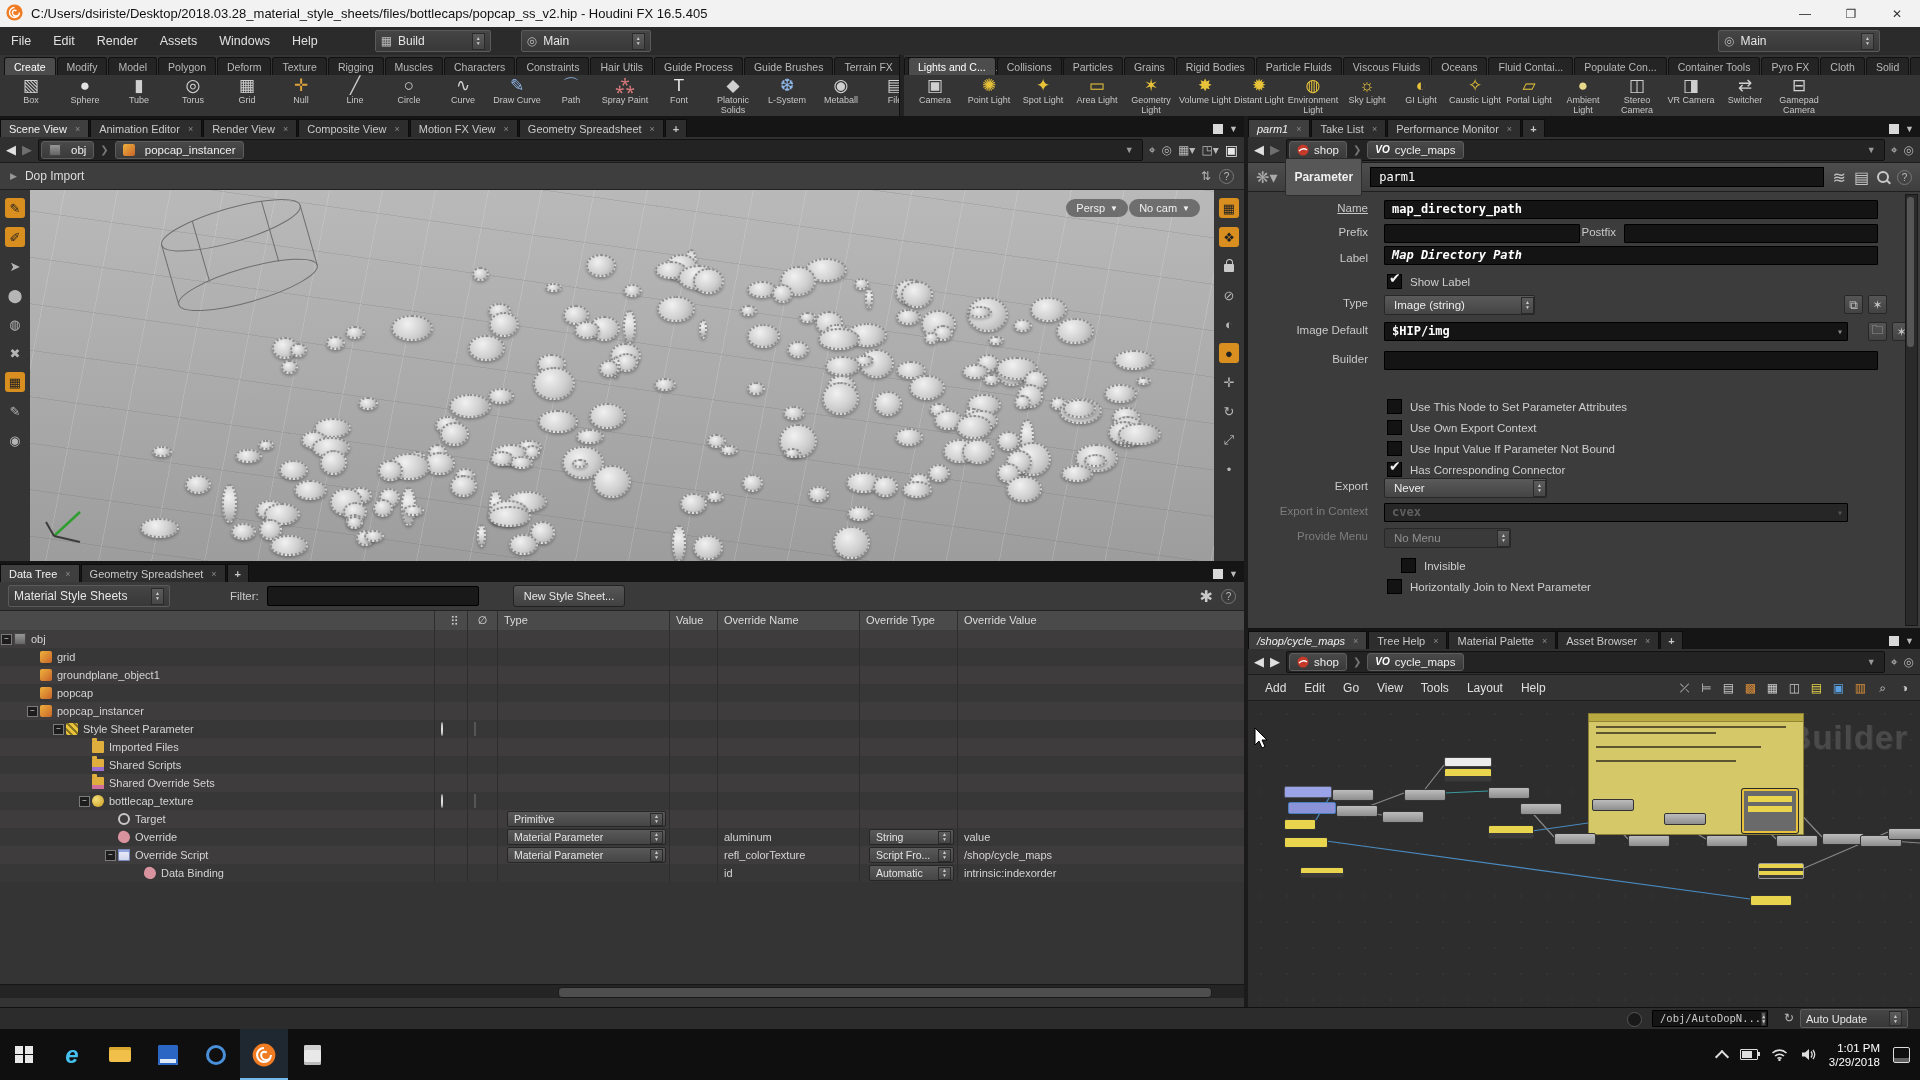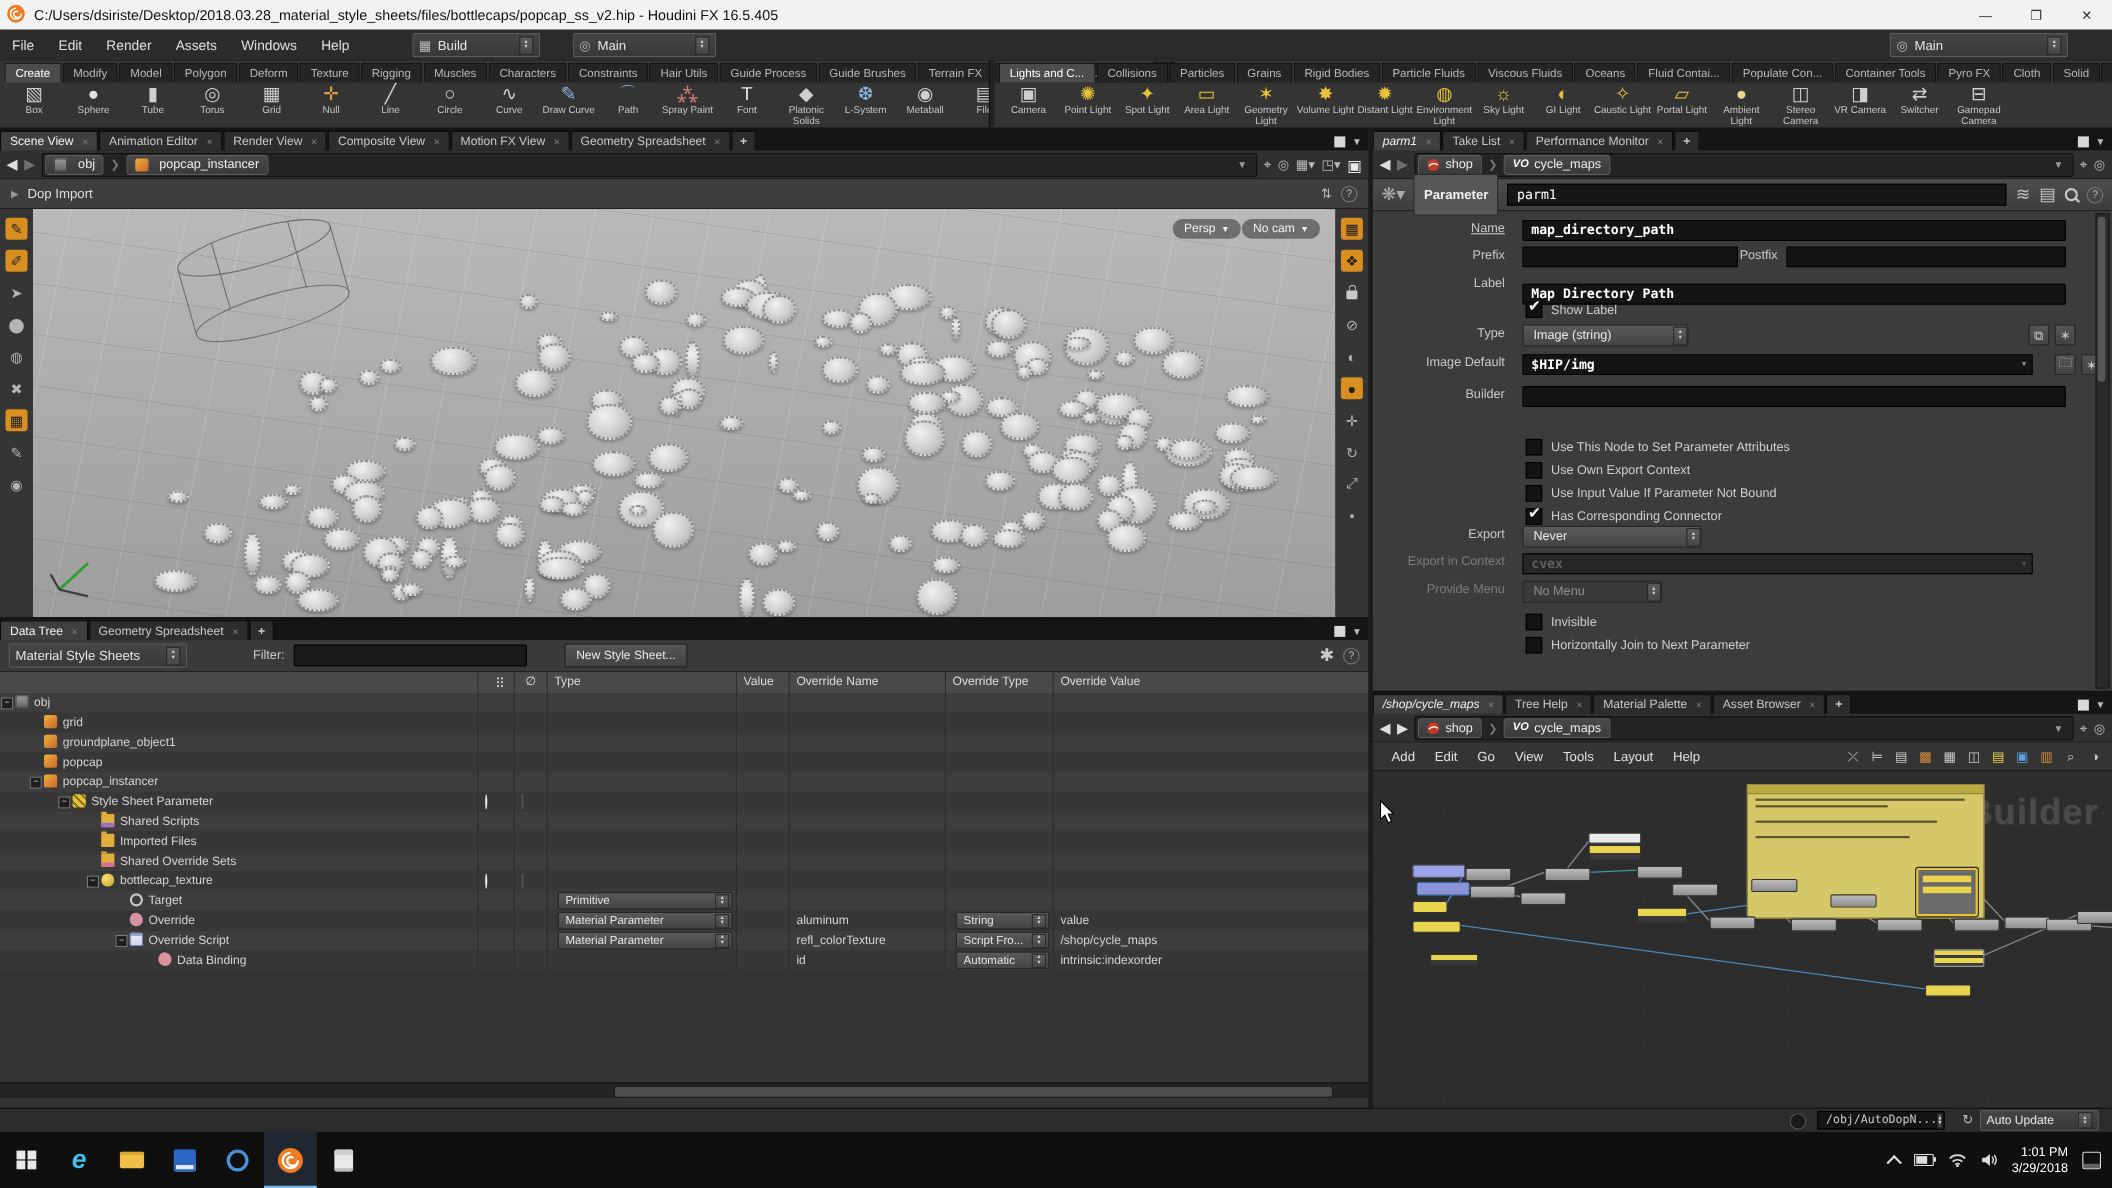--- a/index.html
+++ b/index.html
@@ -780,31 +780,31 @@
           <div class="dtc c-tree tree-cell" style="padding-left: 66px;"><span class="exp" style="left: 53px;">−</span><span class="ic ic-stylesheet-icon"></span><span>Style Sheet Parameter</span></div>
           <div class="dtc c-f1"><span class="flagc"></span></div>
           <div class="dtc c-f2"><span class="flags"></span></div>
           <div class="dtc c-type"></div>
           <div class="dtc c-val"></div>
           <div class="dtc c-oname"></div>
           <div class="dtc c-otype"></div>
           <div class="dtc c-oval"></div>
         </div>
         <div class="dtrow">
-          <div class="dtc c-tree tree-cell" style="padding-left: 92px;"><span class="ic ic-folder-scripts-icon"></span><span>Shared Scripts</span></div>
+          <div class="dtc c-tree tree-cell" style="padding-left: 92px;"><span class="ic ic-folder-icon"></span><span>Imported Files</span></div>
           <div class="dtc c-f1"></div>
           <div class="dtc c-f2"></div>
           <div class="dtc c-type"></div>
           <div class="dtc c-val"></div>
           <div class="dtc c-oname"></div>
           <div class="dtc c-otype"></div>
           <div class="dtc c-oval"></div>
         </div>
         <div class="dtrow">
-          <div class="dtc c-tree tree-cell" style="padding-left: 92px;"><span class="ic ic-folder-icon"></span><span>Imported Files</span></div>
+          <div class="dtc c-tree tree-cell" style="padding-left: 92px;"><span class="ic ic-folder-scripts-icon"></span><span>Shared Scripts</span></div>
           <div class="dtc c-f1"></div>
           <div class="dtc c-f2"></div>
           <div class="dtc c-type"></div>
           <div class="dtc c-val"></div>
           <div class="dtc c-oname"></div>
           <div class="dtc c-otype"></div>
           <div class="dtc c-oval"></div>
         </div>
         <div class="dtrow">
           <div class="dtc c-tree tree-cell" style="padding-left: 92px;"><span class="ic ic-folder-sets-icon"></span><span>Shared Override Sets</span></div>
@@ -953,21 +953,21 @@
       <span style="color:#b9b9b9;border:1px solid #777;border-radius:50%;width:13px;height:13px;font-size:10px;display:flex;align-items:center;justify-content:center">?</span>
     </div>
     <div id="parm-form">
         <div class="plab" style="top: 84px; text-decoration: underline;">Name</div>
         <div class="pf" style="top: 84px; left: 136px; width: 478px;">map_directory_path</div>
         <div class="plab" style="top: 108px;">Prefix</div>
         <div class="pf" style="top: 108px; left: 136px; width: 180px;"></div>
         <div class="plab" style="top: 108px; left: 296px; width: 72px;">Postfix</div>
         <div class="pf" style="top: 108px; left: 376px; width: 238px;"></div>
         <div class="plab" style="top: 134px;">Label</div>
-        <div class="pf" style="top: 142px; left: 136px; width: 478px;">Map Directory Path</div>
+        <div class="pf" style="top: 130px; left: 136px; width: 478px; font-style: italic;">Map Directory Path</div>
         <div class="cbrow" style="left: 139px; top: 158px;">
           <span class="cb on"></span>
           <span>Show Label</span>
         </div>
         <div class="plab" style="top: 179px;">Type</div>
         <div class="pd" style="top: 179px; left: 136px; width: 140px;">
           <span>Image (string)</span>
           <span class="spin">▲<br>▼</span>
         </div>
         <span class="pico" style="top: 179px; left: 596px;">⧉</span>
@@ -999,21 +999,21 @@
           <span>Never</span>
           <span class="spin">▲<br>▼</span>
         </div>
         <div class="plab dim" style="top: 387px;">Export in Context</div>
         <div class="pf dim" style="top: 387px; left: 136px; width: 448px;">cvex<span style="position: absolute; right: 4px; top: 0px; color: rgb(85, 85, 85); font-size: 10px;">▾</span></div>
         <div class="plab dim" style="top: 412px;">Provide Menu</div>
         <div class="pd dim" style="top: 412px; left: 136px; width: 116px;">
           <span>No Menu</span>
           <span class="spin">▲<br>▼</span>
         </div>
-        <div class="cbrow" style="left: 139px; top: 442px;">
+        <div class="cbrow" style="left: 153px; top: 442px;">
           <span class="cb"></span>
           <span>Invisible</span>
         </div>
         <div class="cbrow" style="left: 139px; top: 463px;">
           <span class="cb"></span>
           <span>Horizontally Join to Next Parameter</span>
         </div>
       </div>
     <div id="parm-scroll">
         <div class="thumb"></div>

